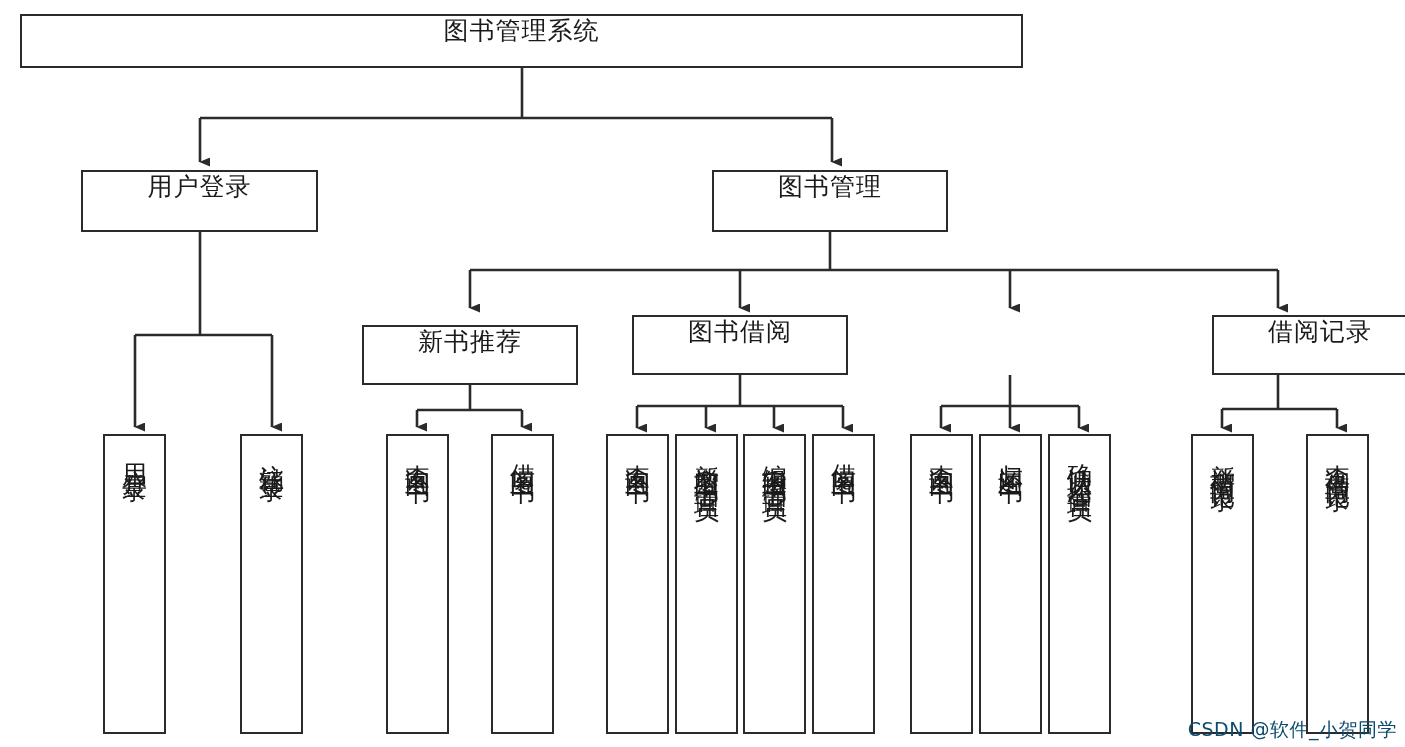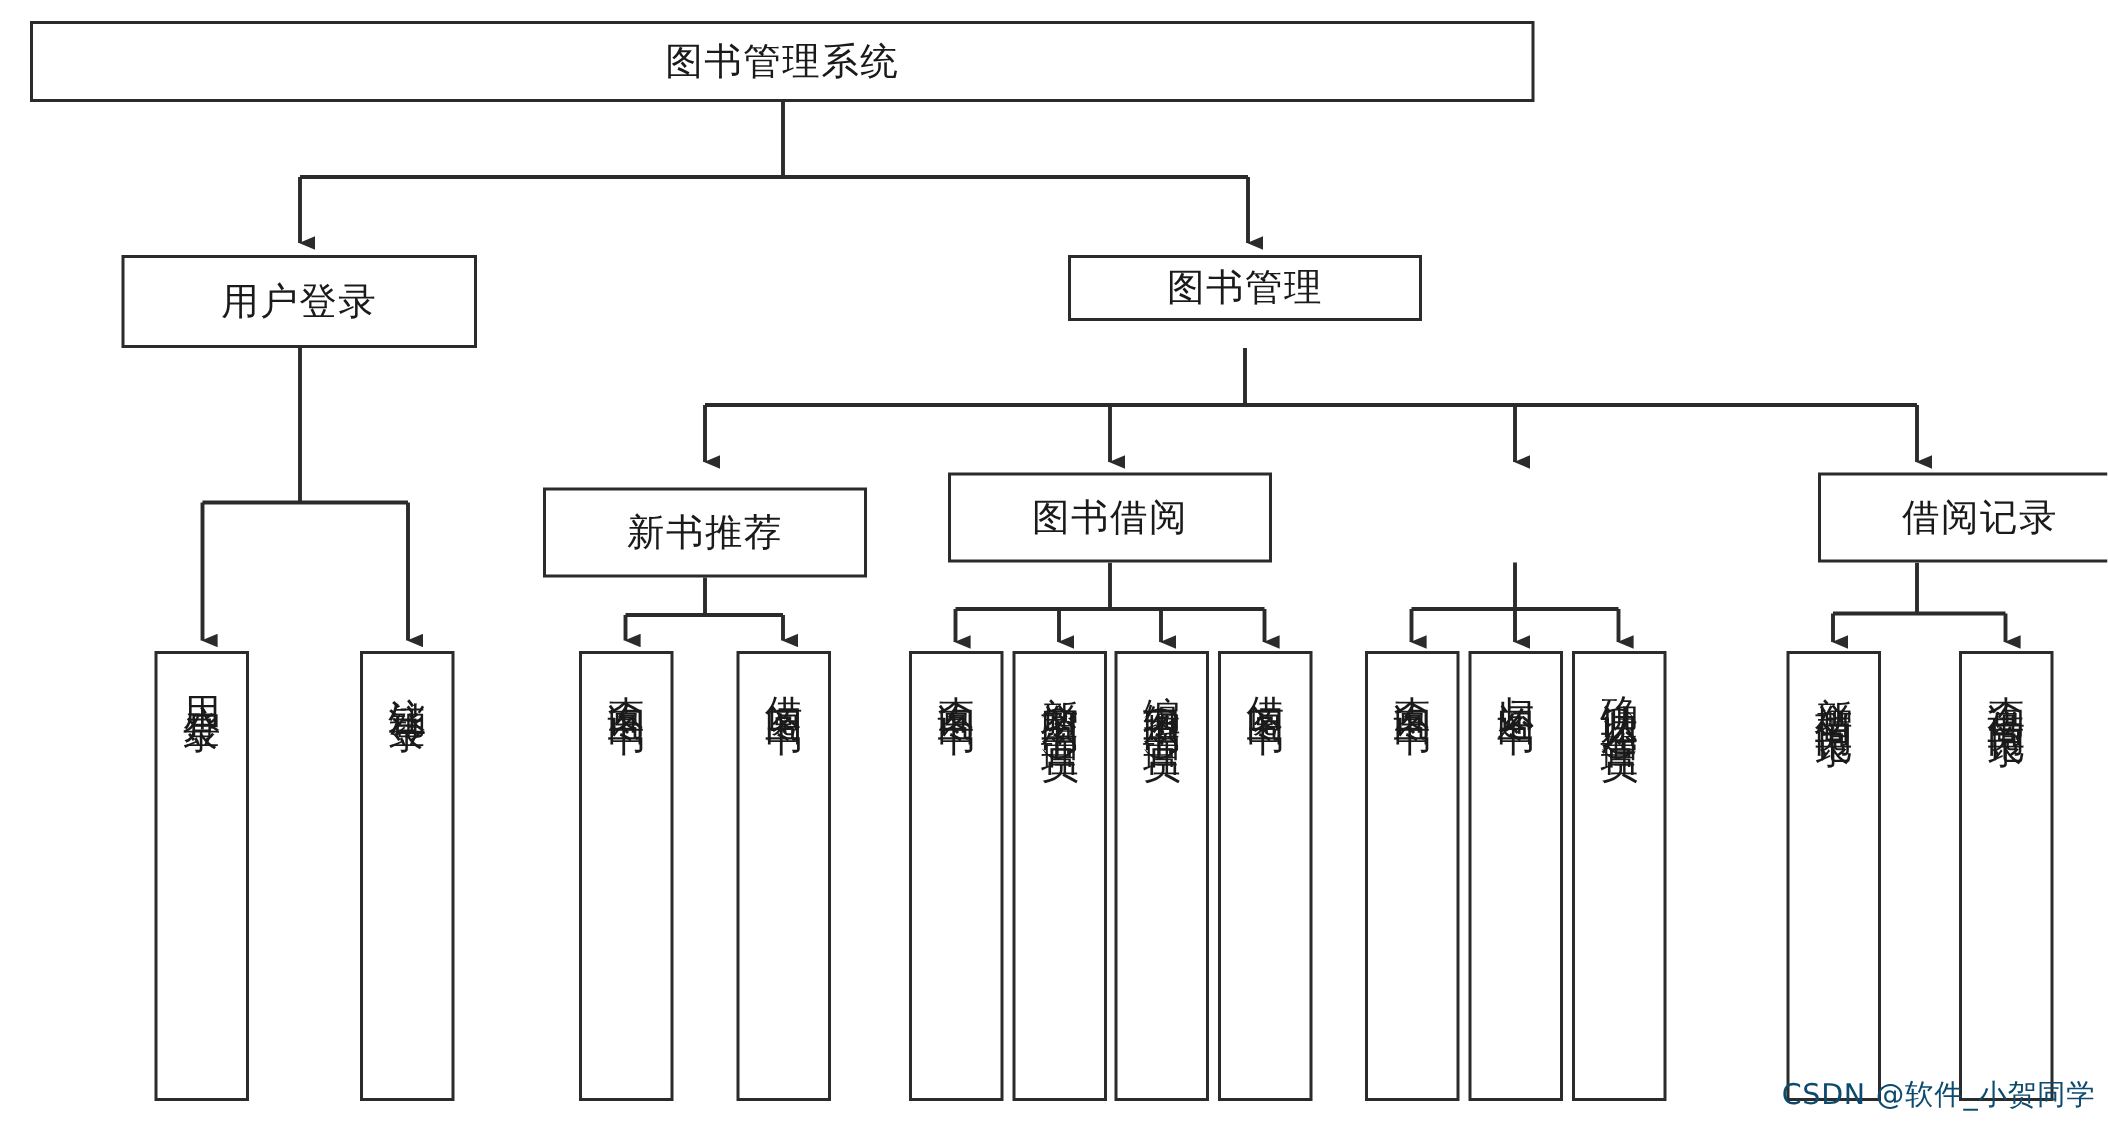--- a/index.html
+++ b/index.html
@@ -25,21 +25,21 @@
     width: 1405px;
     height: 747px;
     pointer-events: none;
   }
   .node {
     position: absolute;
     box-sizing: border-box;
     background: #ffffff;
     border: 2.5px solid #2b2b2b;
     display: flex;
-    align-items: center;
+    align-items: flex-start;
     justify-content: center;
     z-index: 2;
   }
   .node .lbl {
     color: #1a1a1a;
     line-height: 1.18;
     text-align: center;
     white-space: pre;
   }
   
@@ -132,21 +132,21 @@
   </svg>
 
   <div class="node root h" style="left:20px; top:14px; width:1003px; height:54px;">
     <span class="lbl">图书管理系统</span>
   </div>
 
   <div class="node h" style="left:81px; top:170px; width:237px; height:62px;">
     <span class="lbl">用户登录</span>
   </div>
 
-  <div class="node h" style="left:712px; top:170px; width:236px; height:44px;">
+  <div class="node h" style="left:712px; top:170px; width:236px; height:62px;">
     <span class="lbl">图书管理</span>
   </div>
 
   <div class="node h" style="left:362px; top:325px; width:216px; height:60px;">
     <span class="lbl">新书推荐</span>
   </div>
 
   <div class="node h" style="left:632px; top:315px; width:216px; height:60px;">
     <span class="lbl">图书借阅</span>
   </div>

